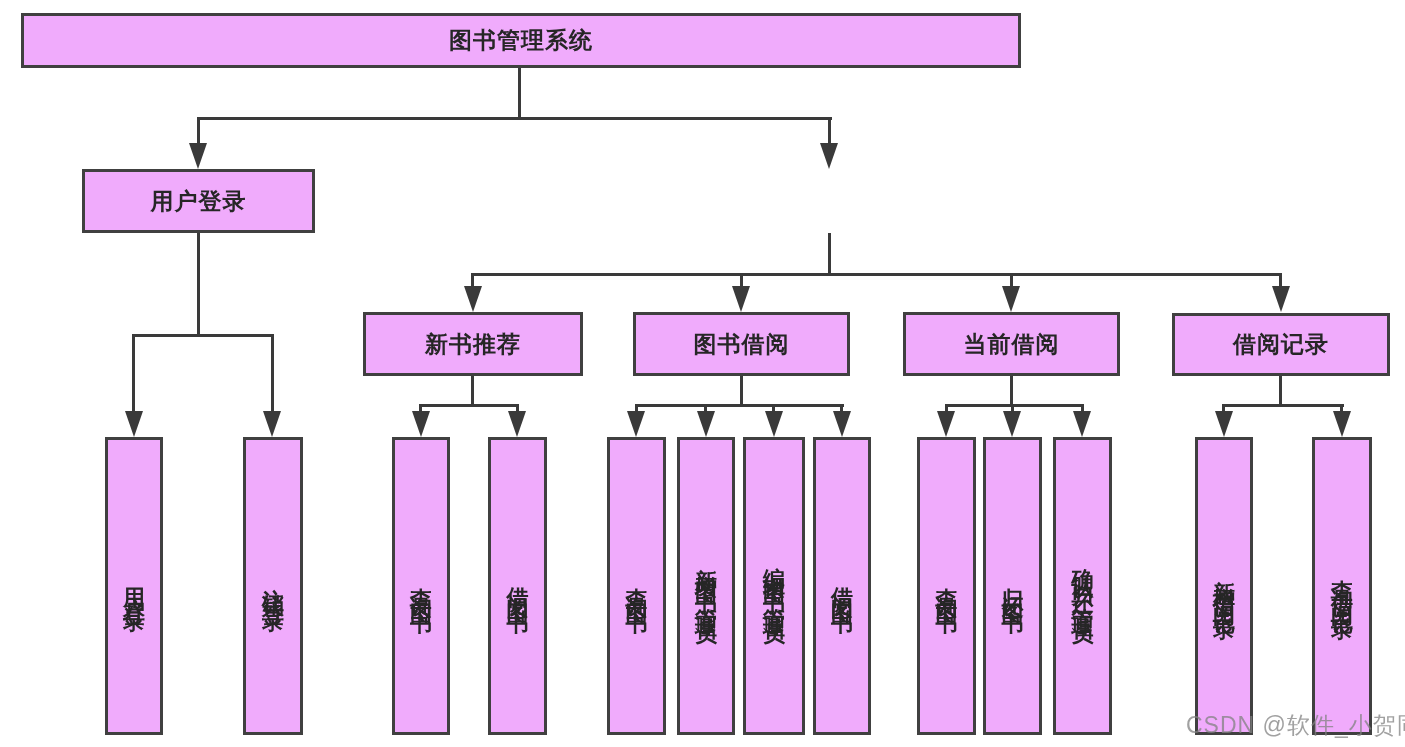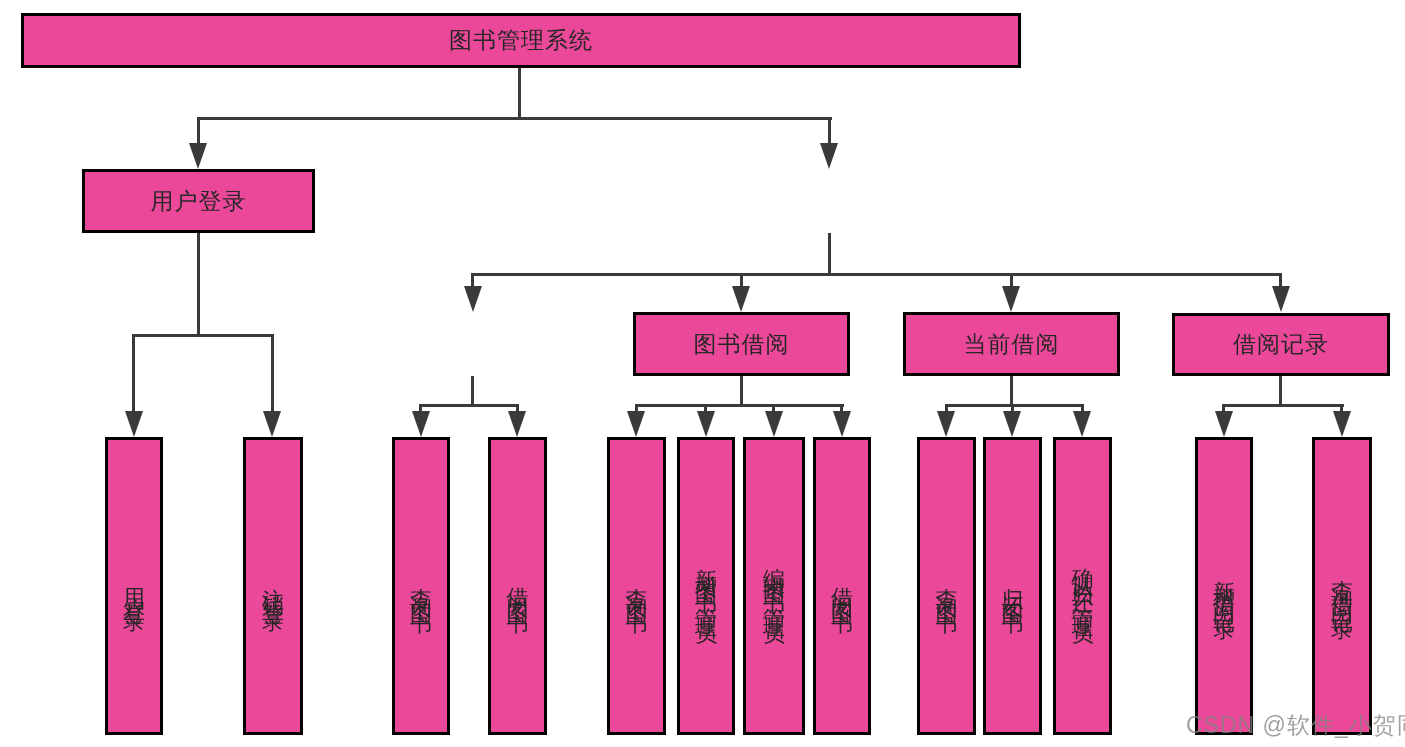--- a/index.html
+++ b/index.html
@@ -11,29 +11,30 @@
     position: relative;
     width: 1405px;
     height: 747px;
     background: #ffffff;
     font-family: "Liberation Sans", "DejaVu Sans", sans-serif;
     overflow: hidden;
   }
   .box {
     position: absolute;
     box-sizing: border-box;
-    border: 3px solid #000000;
-    background: #ec4899;
+    border: 3px solid #404040;
+    background: #f0abfc;
     display: flex;
     align-items: center;
     justify-content: center;
     color: #262626;
     font-size: 23px;
     letter-spacing: 1px;
     text-align: center;
+    font-weight: bold;
   }
   .leaf {
     writing-mode: vertical-rl;
     text-orientation: mixed;
     font-size: 22px;
     letter-spacing: 8px;
     line-height: 1;
   }
   .line {
     position: absolute;
@@ -60,20 +61,21 @@
 </style>
 </head>
 <body>
 
 <div class="canvas">
 
   <div class="box" style="left:21px; top:13px; width:1000px; height:55px;">图书管理系统</div>
 
   <div class="box" style="left:82px; top:169px; width:233px; height:64px;">用户登录</div>
 
+  <div class="box" style="left:363px; top:312px; width:220px; height:64px;">新书推荐</div>
   <div class="box" style="left:633px; top:312px; width:217px; height:64px;">图书借阅</div>
   <div class="box" style="left:903px; top:312px; width:217px; height:64px;">当前借阅</div>
   <div class="box" style="left:1172px; top:313px; width:218px; height:63px;">借阅记录</div>
 
   <div class="box leaf" style="left:105px; top:437px; width:58px; height:298px;">用户登录</div>
   <div class="box leaf" style="left:243px; top:437px; width:60px; height:298px;">注销登录</div>
 
   <div class="box leaf" style="left:392px; top:437px; width:58px; height:298px;">查询图书</div>
   <div class="box leaf" style="left:488px; top:437px; width:59px; height:298px;">借阅图书</div>
 

